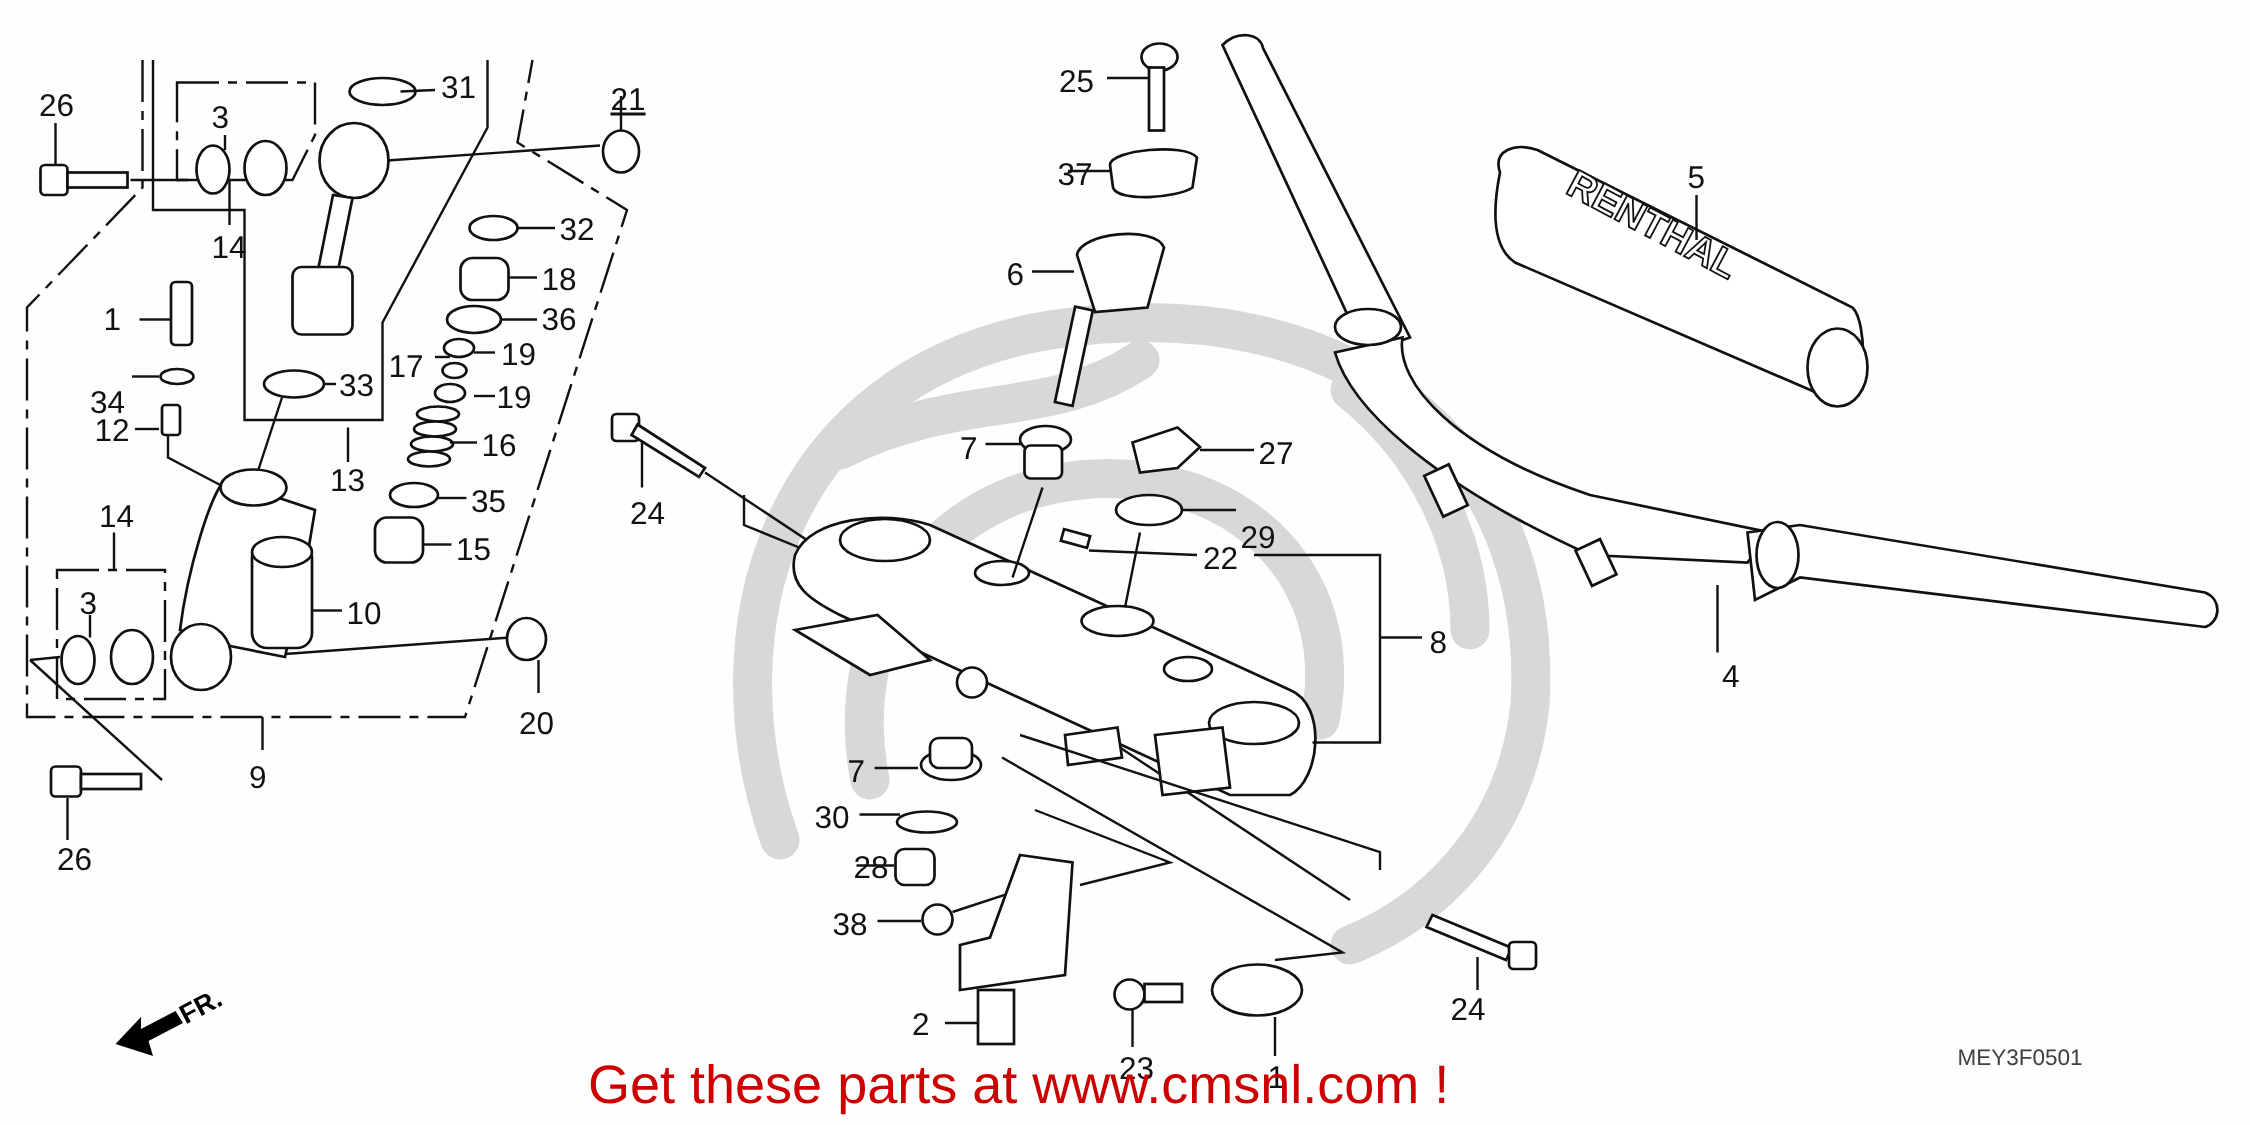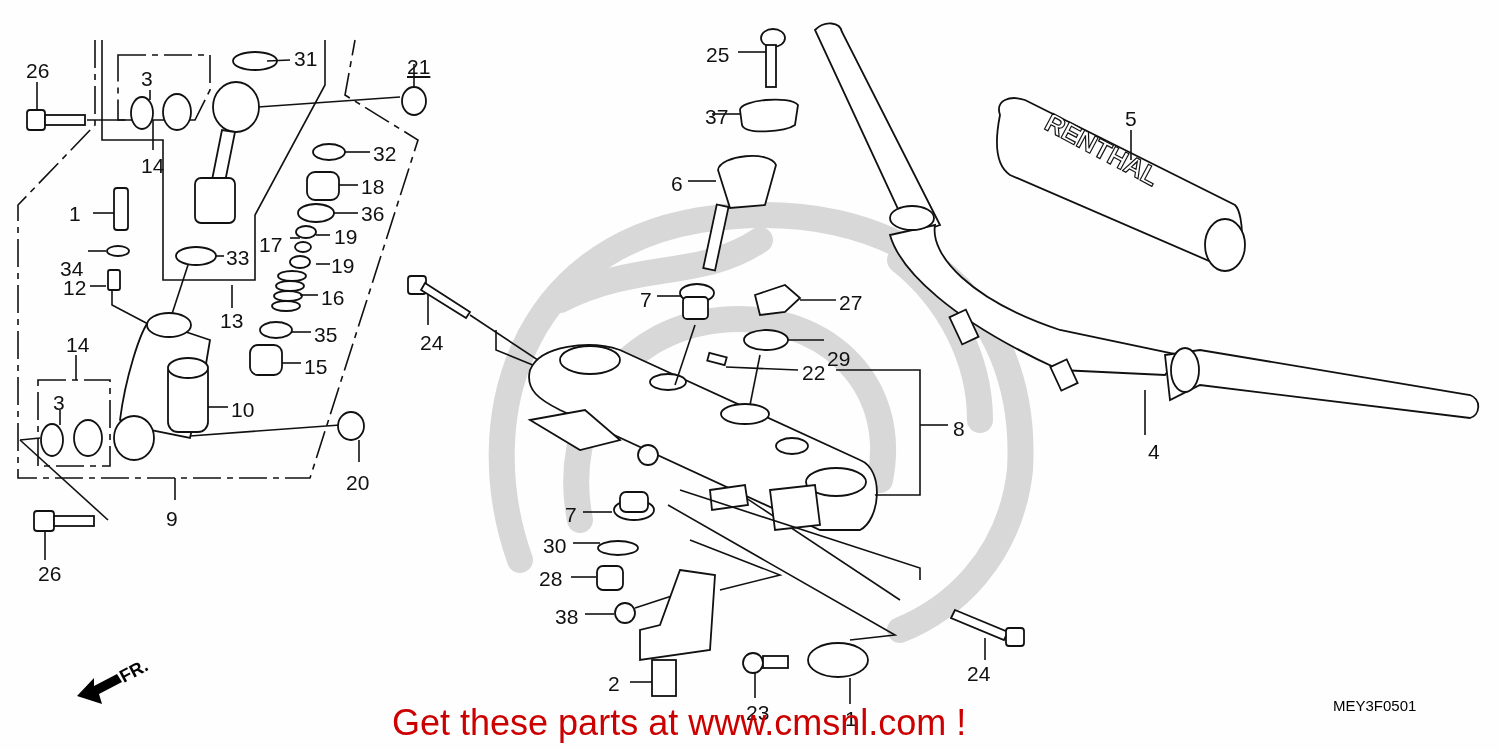--- a/index.html
+++ b/index.html
@@ -5,21 +5,21 @@
   html, body { margin: 0; padding: 0; background: #fdfefd; }
   body { width: 1500px; height: 750px; position: relative; overflow: hidden; font-family: "Liberation Sans", "DejaVu Sans", sans-serif; }
   #stage { position: absolute; left: 0; top: 0; width: 1500px; height: 750px; }
   svg { position: absolute; left: 0; top: 0; }
   .ln { stroke: #111; stroke-width: 1.6; fill: none; }
   .lnd { stroke: #111; stroke-width: 1.6; fill: none; stroke-dasharray: 28 6 6 6; }
   .part { stroke: #111; stroke-width: 1.8; fill: #fff; }
   .wm { stroke: #d8d8d8; stroke-width: 26; fill: none; stroke-linecap: round; }
   .title { position: absolute; left: 20px; top: 18px; font-size: 25px; color: #6a6a6a; white-space: nowrap; letter-spacing: 0.2px; }
   .callout { position: absolute; font-size: 21px; color: #111; line-height: 1; white-space: nowrap; }
-  .code { position: absolute; left: 1305px; top: 697px; font-size: 15px; color: #000000; margin-left: 28px; }
+  .code { position: absolute; left: 1305px; top: 697px; font-size: 15px; color: #404040; }
   .promo { position: absolute; left: 392px; top: 702px; font-size: 36px; color: #cc0000; white-space: nowrap; }
   .fr { position: absolute; left: 72px; top: 648px; width: 100px; height: 60px; }
 </style>
 </head>
 <body>
 
 <div id="stage">
 
   <svg width="1500" height="750" viewBox="0 0 1500 750">
 
@@ -245,21 +245,21 @@
       <div class="callout" style="left: 671px; top: 173px;">6</div>
       <div class="callout" style="left: 640px; top: 289px;">7</div>
       <div class="callout" style="left: 839px; top: 292px;">27</div>
       <div class="callout" style="left: 420px; top: 332px;">24</div>
       <div class="callout" style="left: 827px; top: 348px;">29</div>
       <div class="callout" style="left: 802px; top: 362px;">22</div>
       <div class="callout" style="left: 953px; top: 418px;">8</div>
       <div class="callout" style="left: 1148px; top: 441px;">4</div>
       <div class="callout" style="left: 565px; top: 504px;">7</div>
       <div class="callout" style="left: 543px; top: 535px;">30</div>
-      <div class="callout" style="left: 539px; top: 568px;">28</div>
+      <div class="callout" style="left: 569px; top: 568px;">28</div>
       <div class="callout" style="left: 555px; top: 606px;">38</div>
       <div class="callout" style="left: 967px; top: 663px;">24</div>
       <div class="callout" style="left: 608px; top: 673px;">2</div>
       <div class="callout" style="left: 746px; top: 702px;">23</div>
       <div class="callout" style="left: 845px; top: 708px;">1</div>
     </div>
 
   <svg class="fr" viewBox="0 0 100 60">
     <polygon points="5,48 22,30 22,38 45,26 50,34 27,46 30,56" fill="#000" transform="rotate(0)"></polygon>
     <text x="48" y="30" font-family="Liberation Sans, sans-serif" font-weight="bold" font-size="18" transform="rotate(-28 60 25)">FR.</text>

